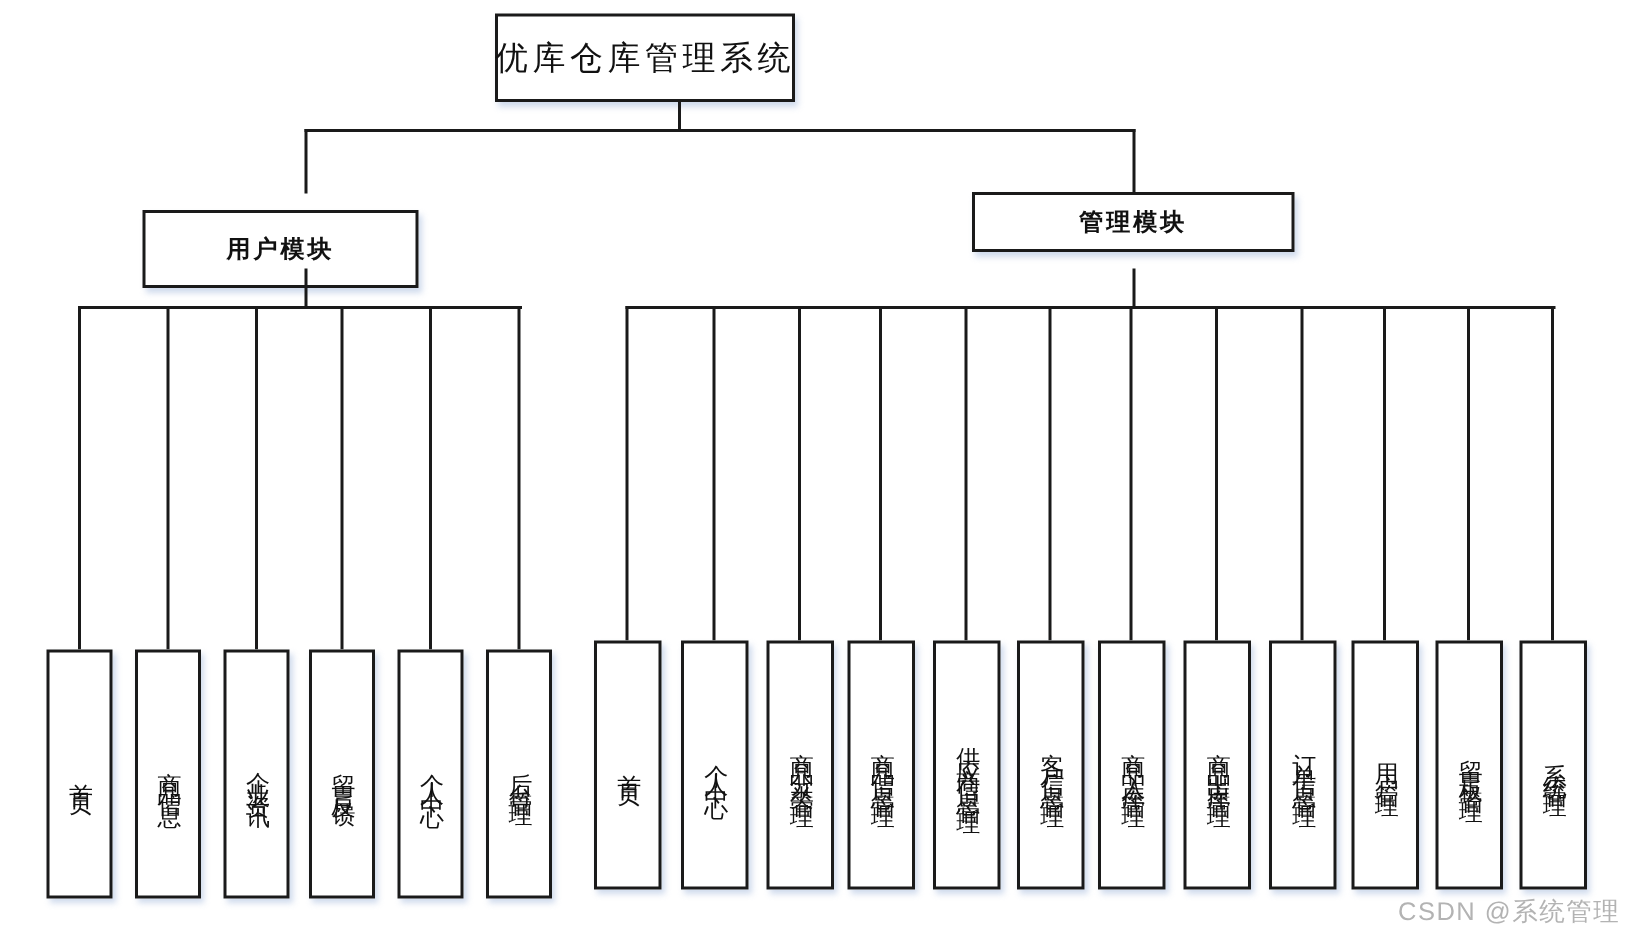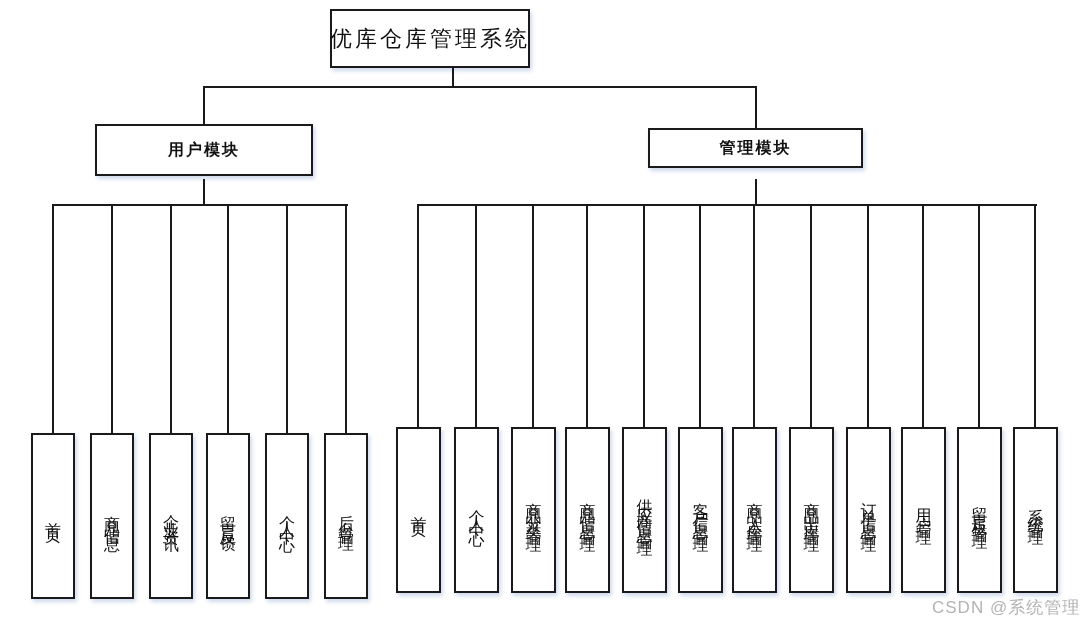--- a/index.html
+++ b/index.html
@@ -37,21 +37,21 @@
 
   <div class="box title-box">
     <span>优库仓库管理系统</span>
   </div>
 
   <i class="ln" style="left:452px;top:67px;width:2px;height:21px"></i>
   <i class="ln" style="left:203px;top:86px;width:554px;height:2px"></i>
   <i class="ln" style="left:203px;top:86px;width:2px;height:43px"></i>
   <i class="ln" style="left:755px;top:86px;width:2px;height:43px"></i>
 
-  <div class="box module-box" style="left:95px;top:124px;width:218px;height:52px">
+  <div class="box module-box" style="left:95px;top:140px;width:184px;height:52px">
     <span>用户模块</span>
   </div>
   <div class="box module-box" style="left:648px;top:128px;width:215px;height:40px">
     <span>管理模块</span>
   </div>
 
   <i class="ln" style="left:203px;top:179px;width:2px;height:27px"></i>
   <i class="ln" style="left:52px;top:204px;width:296px;height:2px"></i>
   <i class="ln" style="left:52px;top:204px;width:2px;height:229px"></i>
   <i class="ln" style="left:111px;top:204px;width:2px;height:229px"></i>

